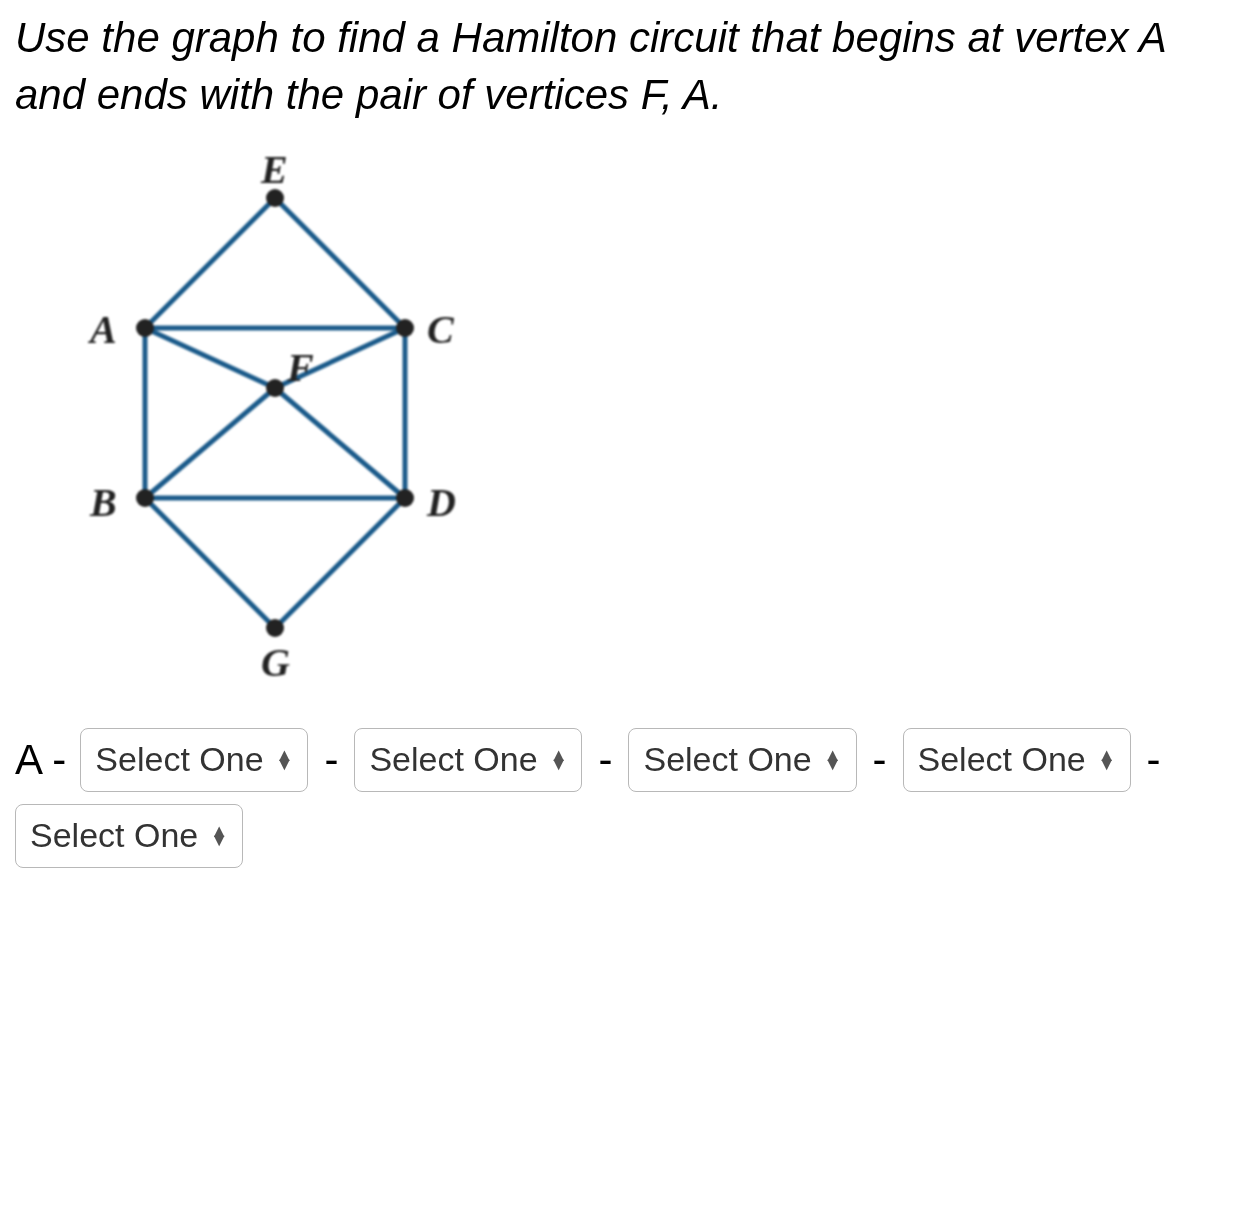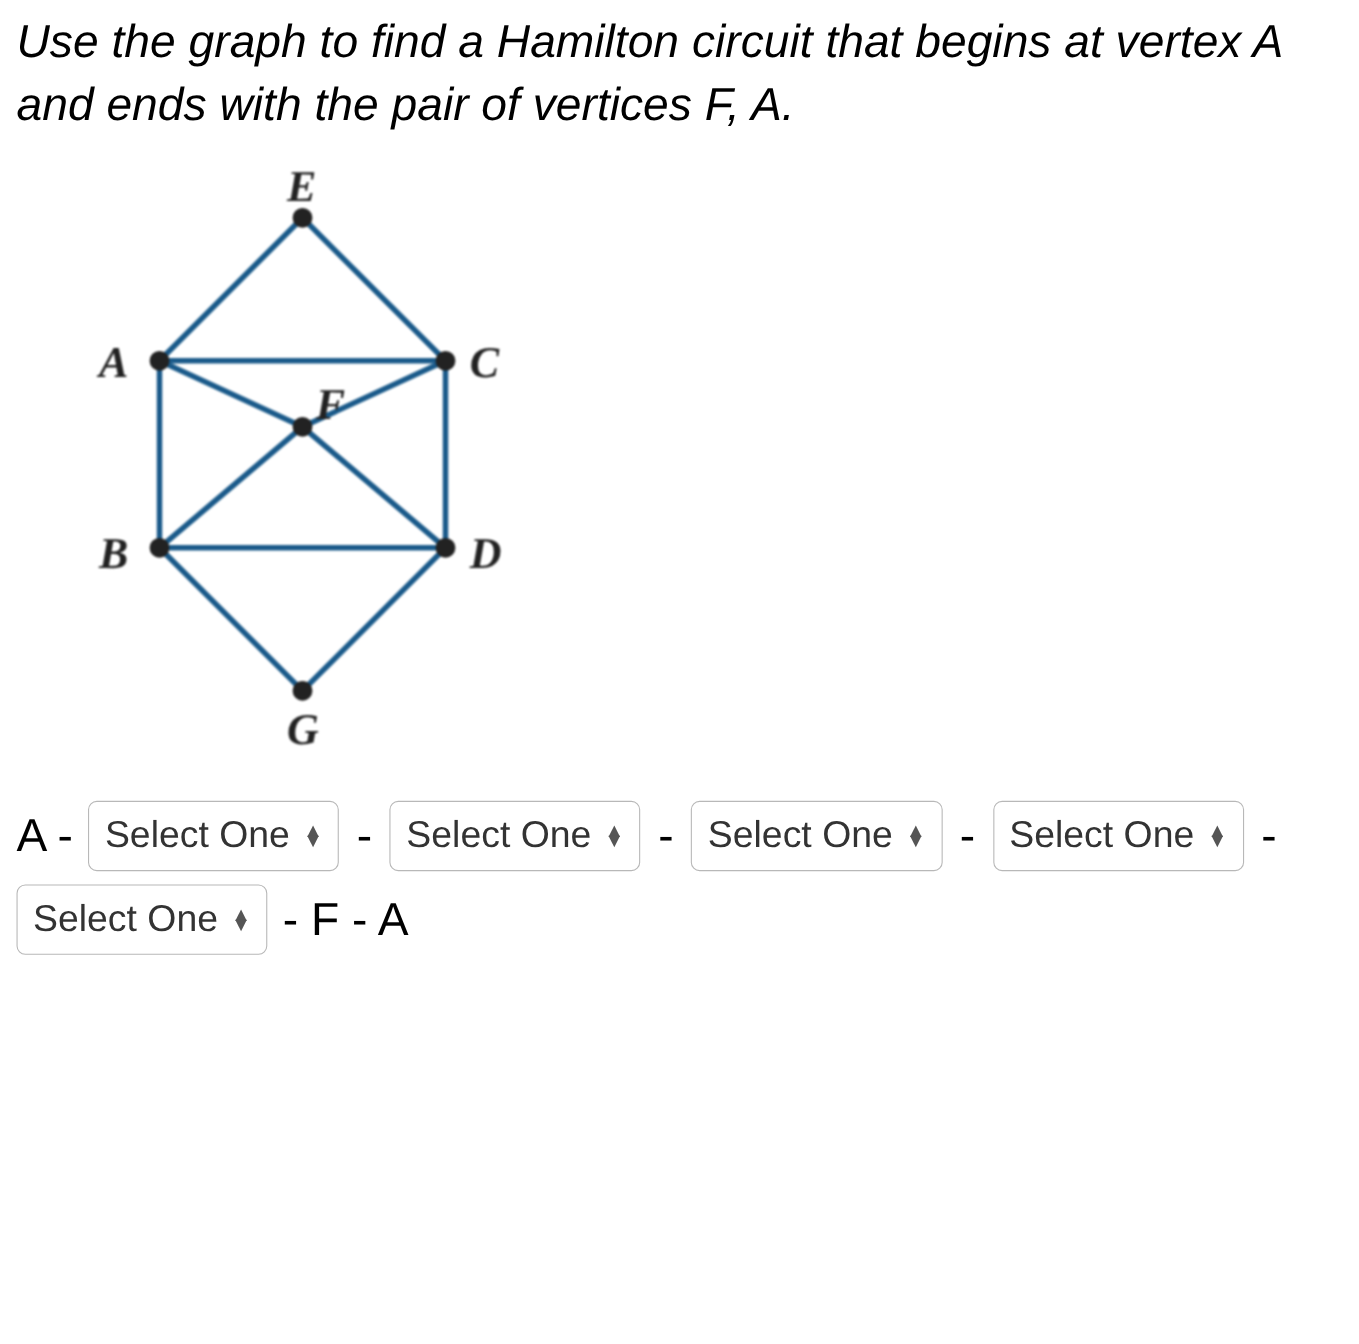--- a/index.html
+++ b/index.html
@@ -152,14 +152,13 @@
   <span class="dash">-</span>
 
   <span class="select-box">
     <span>Select One</span>
     <span class="arrows">
         <span>▲</span>
         <span>▼</span>
       </span>
   </span>
 
-  <span class="static-text">- F - A</span>
 </div>
 
 </body></html>

